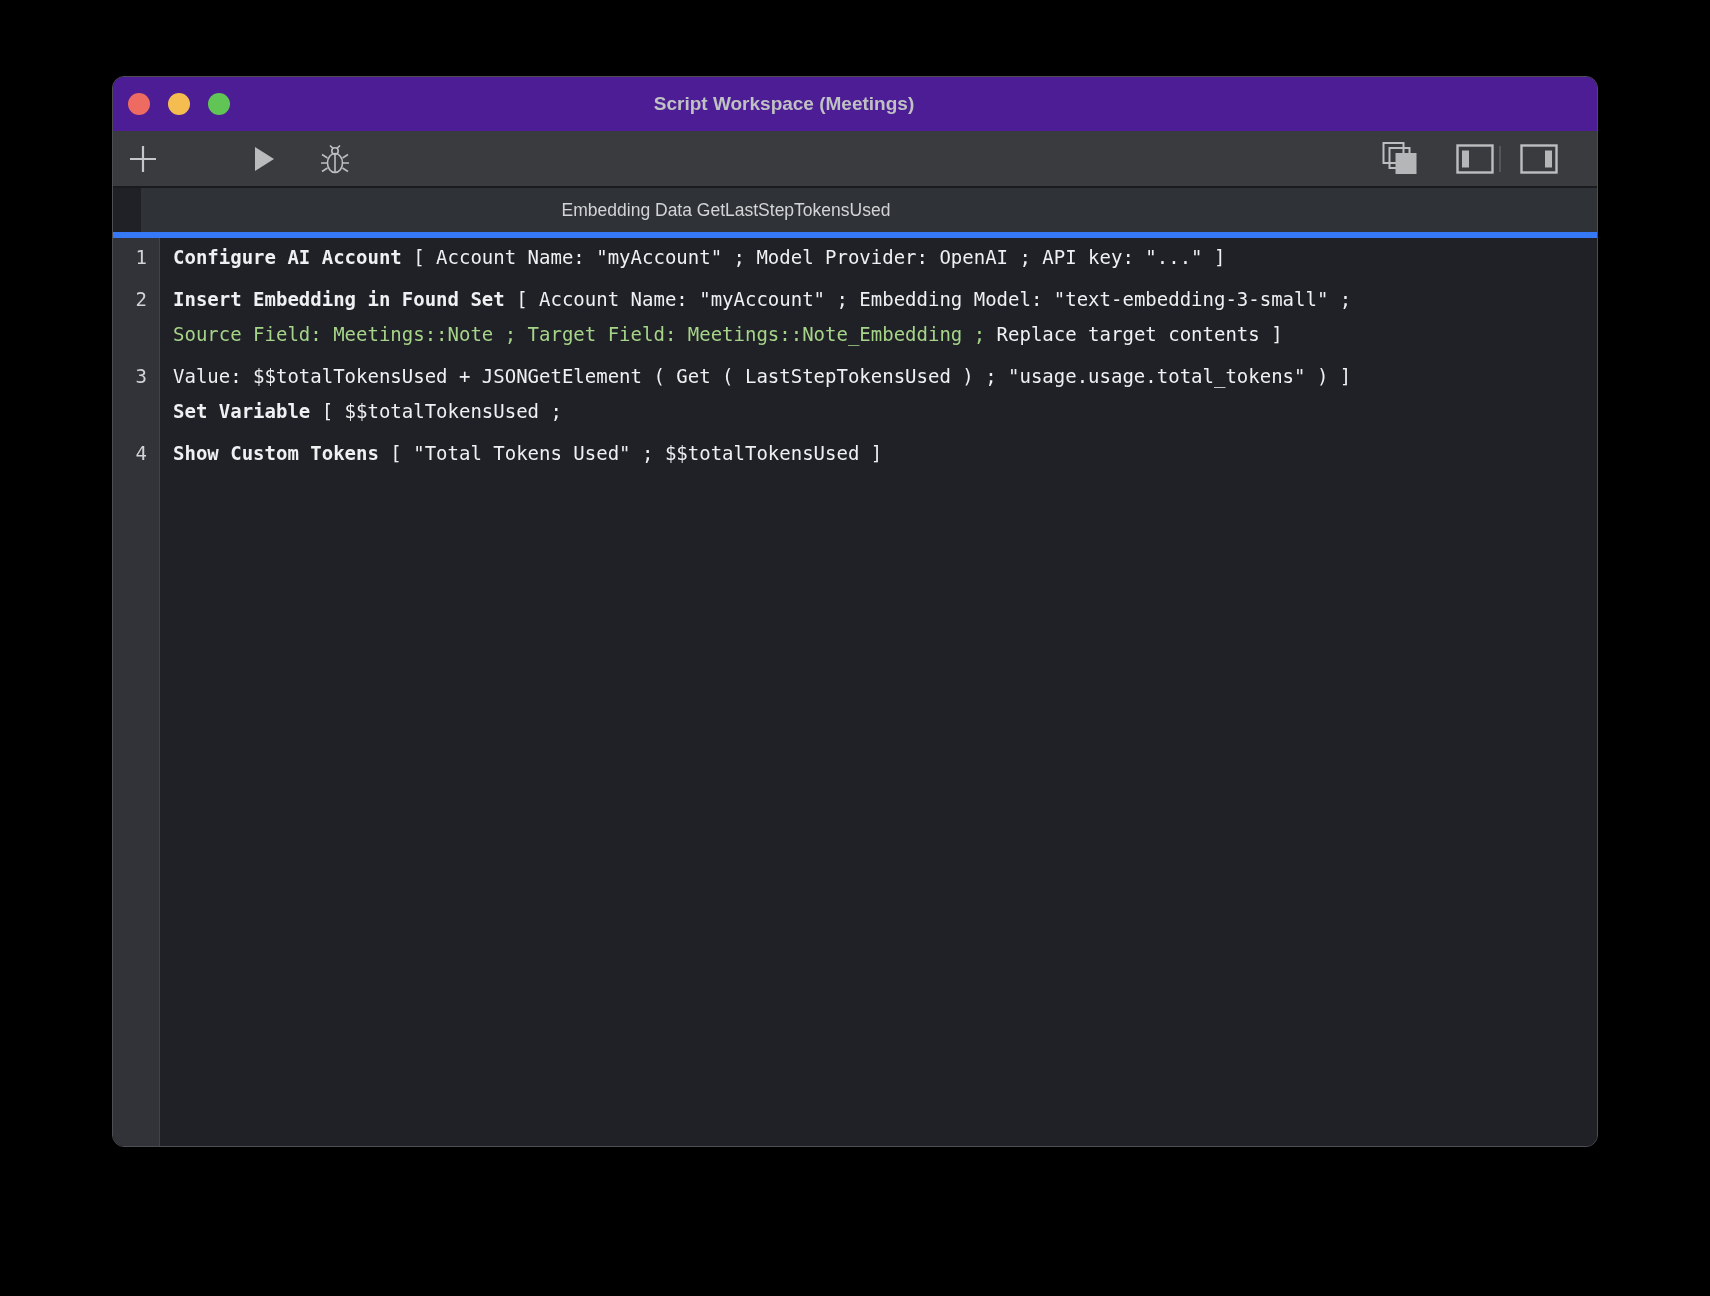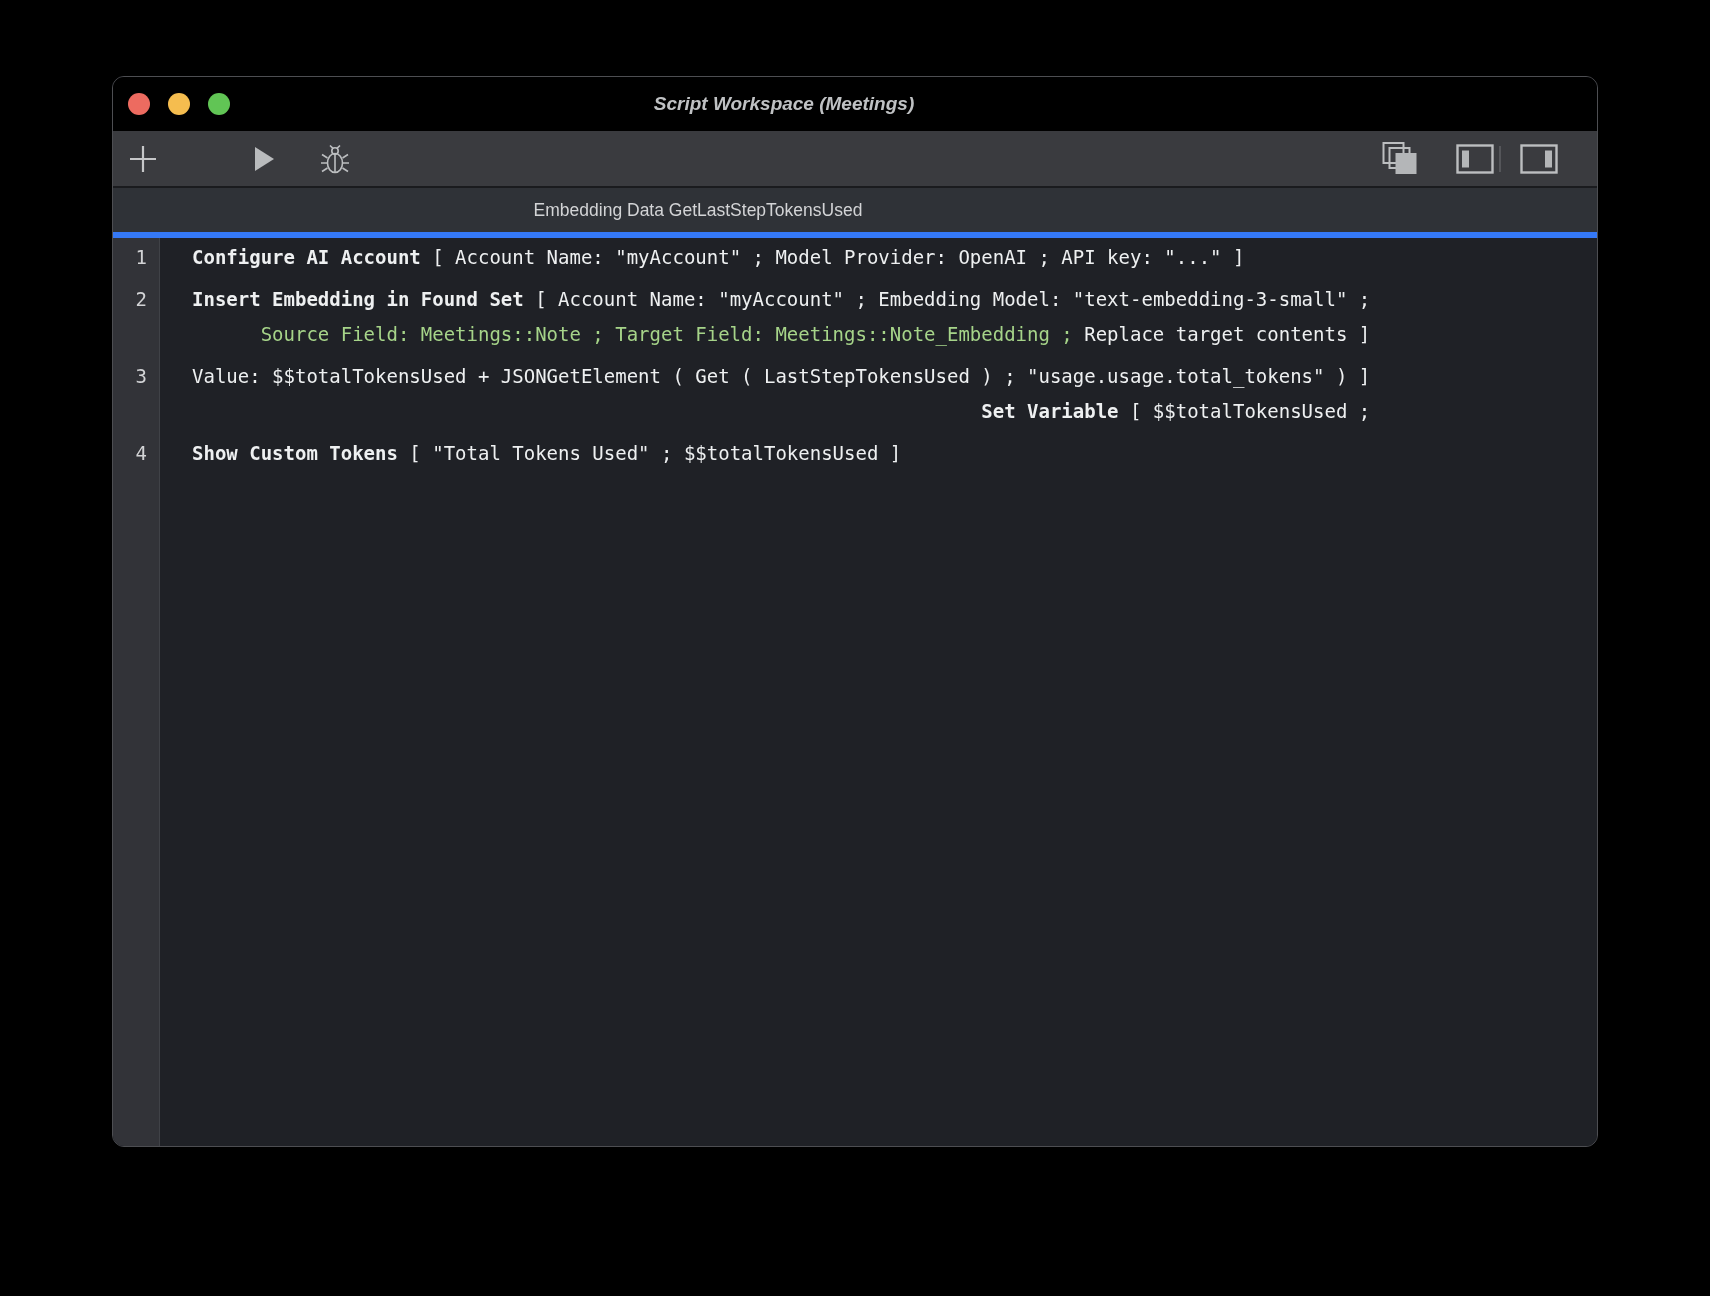--- a/index.html
+++ b/index.html
@@ -6,55 +6,55 @@
   body{
     width:1710px;height:1296px;background:#000;position:relative;overflow:hidden;
     font-family:"Liberation Sans",sans-serif;
   }
   .window{
     position:absolute;left:112px;top:76px;width:1486px;height:1071px;
     background:#1f2126;border:1px solid #4d4e52;border-radius:12px;overflow:hidden;
     box-sizing:border-box;
   }
   
-  .titlebar{height:54px;background:#000000;position:relative;font-style:italic;}
+  .titlebar{height:54px;background:#4c1d95;position:relative;}
   .traffic{position:absolute;left:15px;top:16px;display:flex;gap:18px;}
   .tl{width:22px;height:22px;border-radius:50%;}
   .tl.red{background:#ed6b60;}
   .tl.yellow{background:#f5bd4f;}
   .tl.green{background:#61c555;}
   .title{
     position:absolute;left:671px;top:0;transform:translateX(-50%);
     line-height:54px;font-size:19px;font-weight:bold;color:#bfc1c3;white-space:nowrap;
   }
   
   .toolbar{height:55px;background:#3a3b3f;position:relative;border-bottom:2px solid #1a1b1e;}
   .tbtn{position:absolute;top:50%;transform:translateY(-50%);display:flex;align-items:center;justify-content:center;}
   .tb-divider{position:absolute;top:50%;transform:translateY(-50%);left:1386px;width:2px;height:26px;background:#55565a;}
   
-  .tabbar{height:44px;background:#2f3237;position:relative;}
+  .tabbar{height:44px;background:#2f3237;position:relative;margin-left:28px;}
   .tab-label{
     position:absolute;left:585px;transform:translateX(-50%);
     line-height:44px;font-size:17.5px;color:#d3d4d6;white-space:nowrap;
   }
   .accent{height:6px;}
   
   .editor{position:absolute;top:161px;left:0;right:0;bottom:0;background:#1f2126;}
   .gutter-bg{position:absolute;left:0;top:0;bottom:0;width:46px;background:#323338;border-right:1px solid #404247;}
   #steps{
     position:absolute;top:2px;left:0;right:0;
     font-family:"DejaVu Sans Mono",monospace;font-size:19px;line-height:35px;color:#eef0f1;
   }
   .step{display:flex;margin-top:7px;}
   .step:first-child{margin-top:0;}
   .gutter-cell{
     width:47px;flex:none;box-sizing:border-box;text-align:right;padding-right:13px;
     color:#d2d3d5;
   }
-  .code{padding-left:32px;white-space:pre;text-align:right;}
+  .code{padding-left:13px;white-space:pre;}
   .code-line{height:35px;}
   .seg-bold{font-weight:bold;}
   .seg-green{color:var(--kw-green,#a6d489);}
   svg{display:block;}
 </style>
 </head>
 <body>
 
 <div class="window">
 

